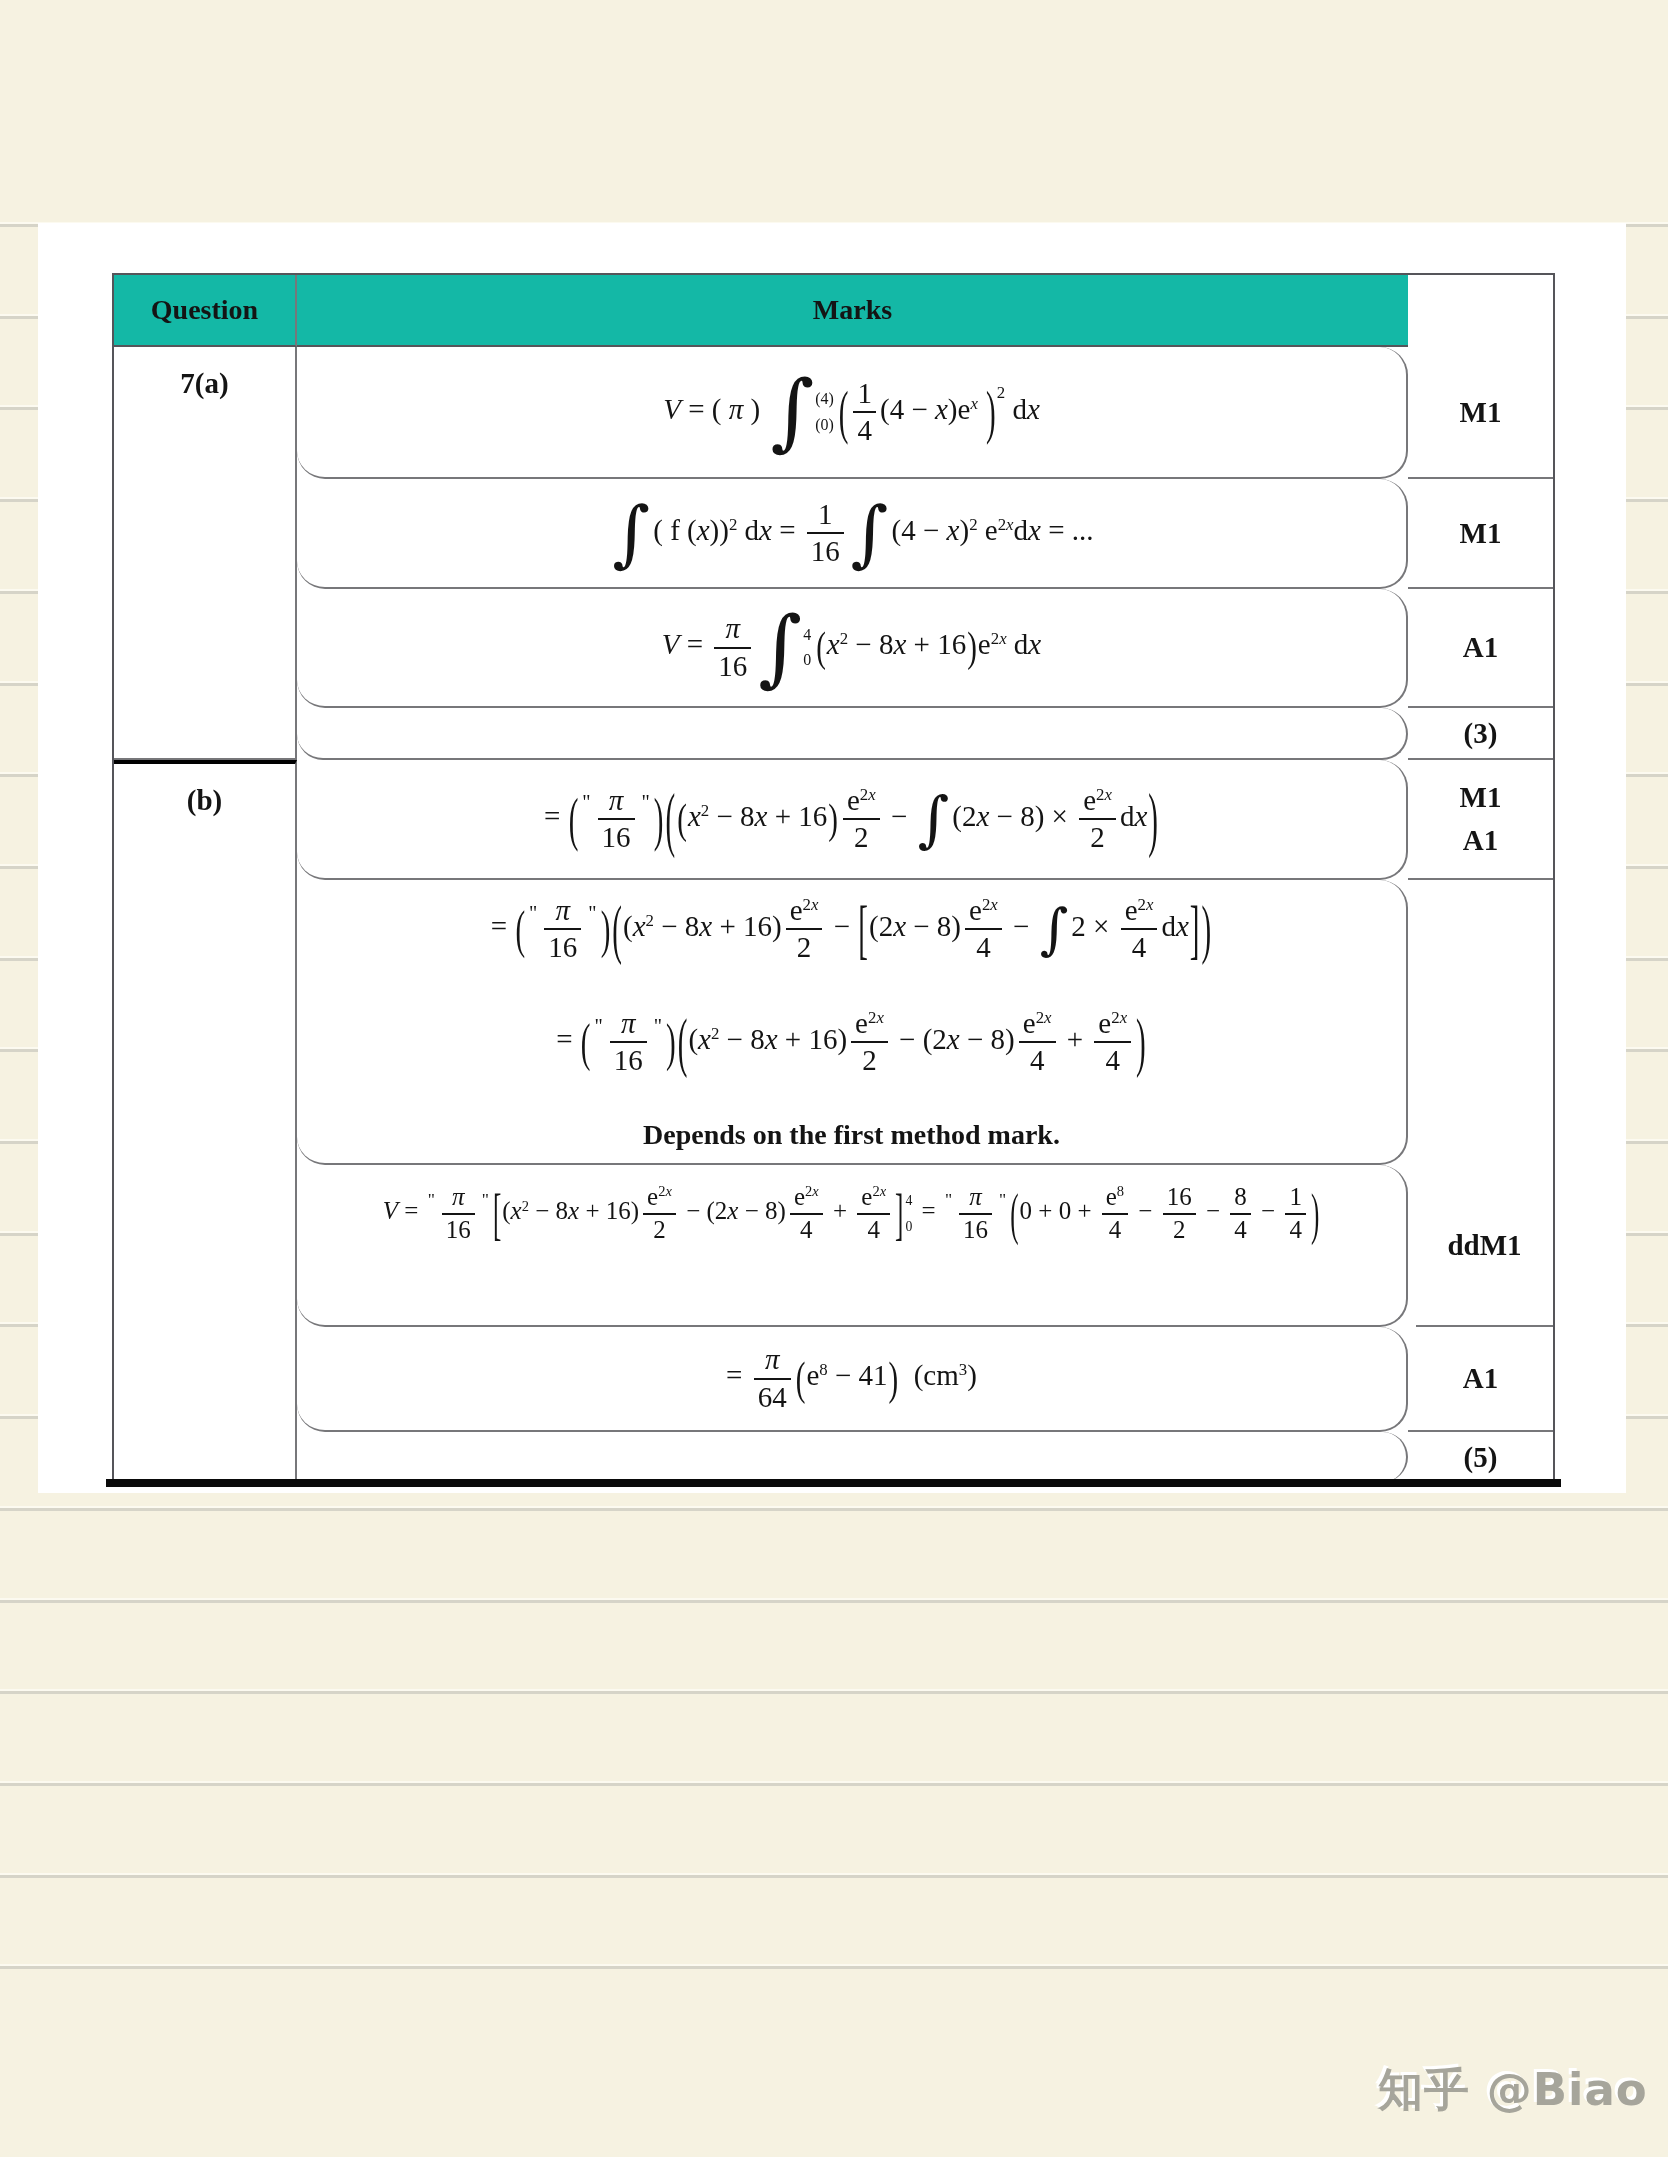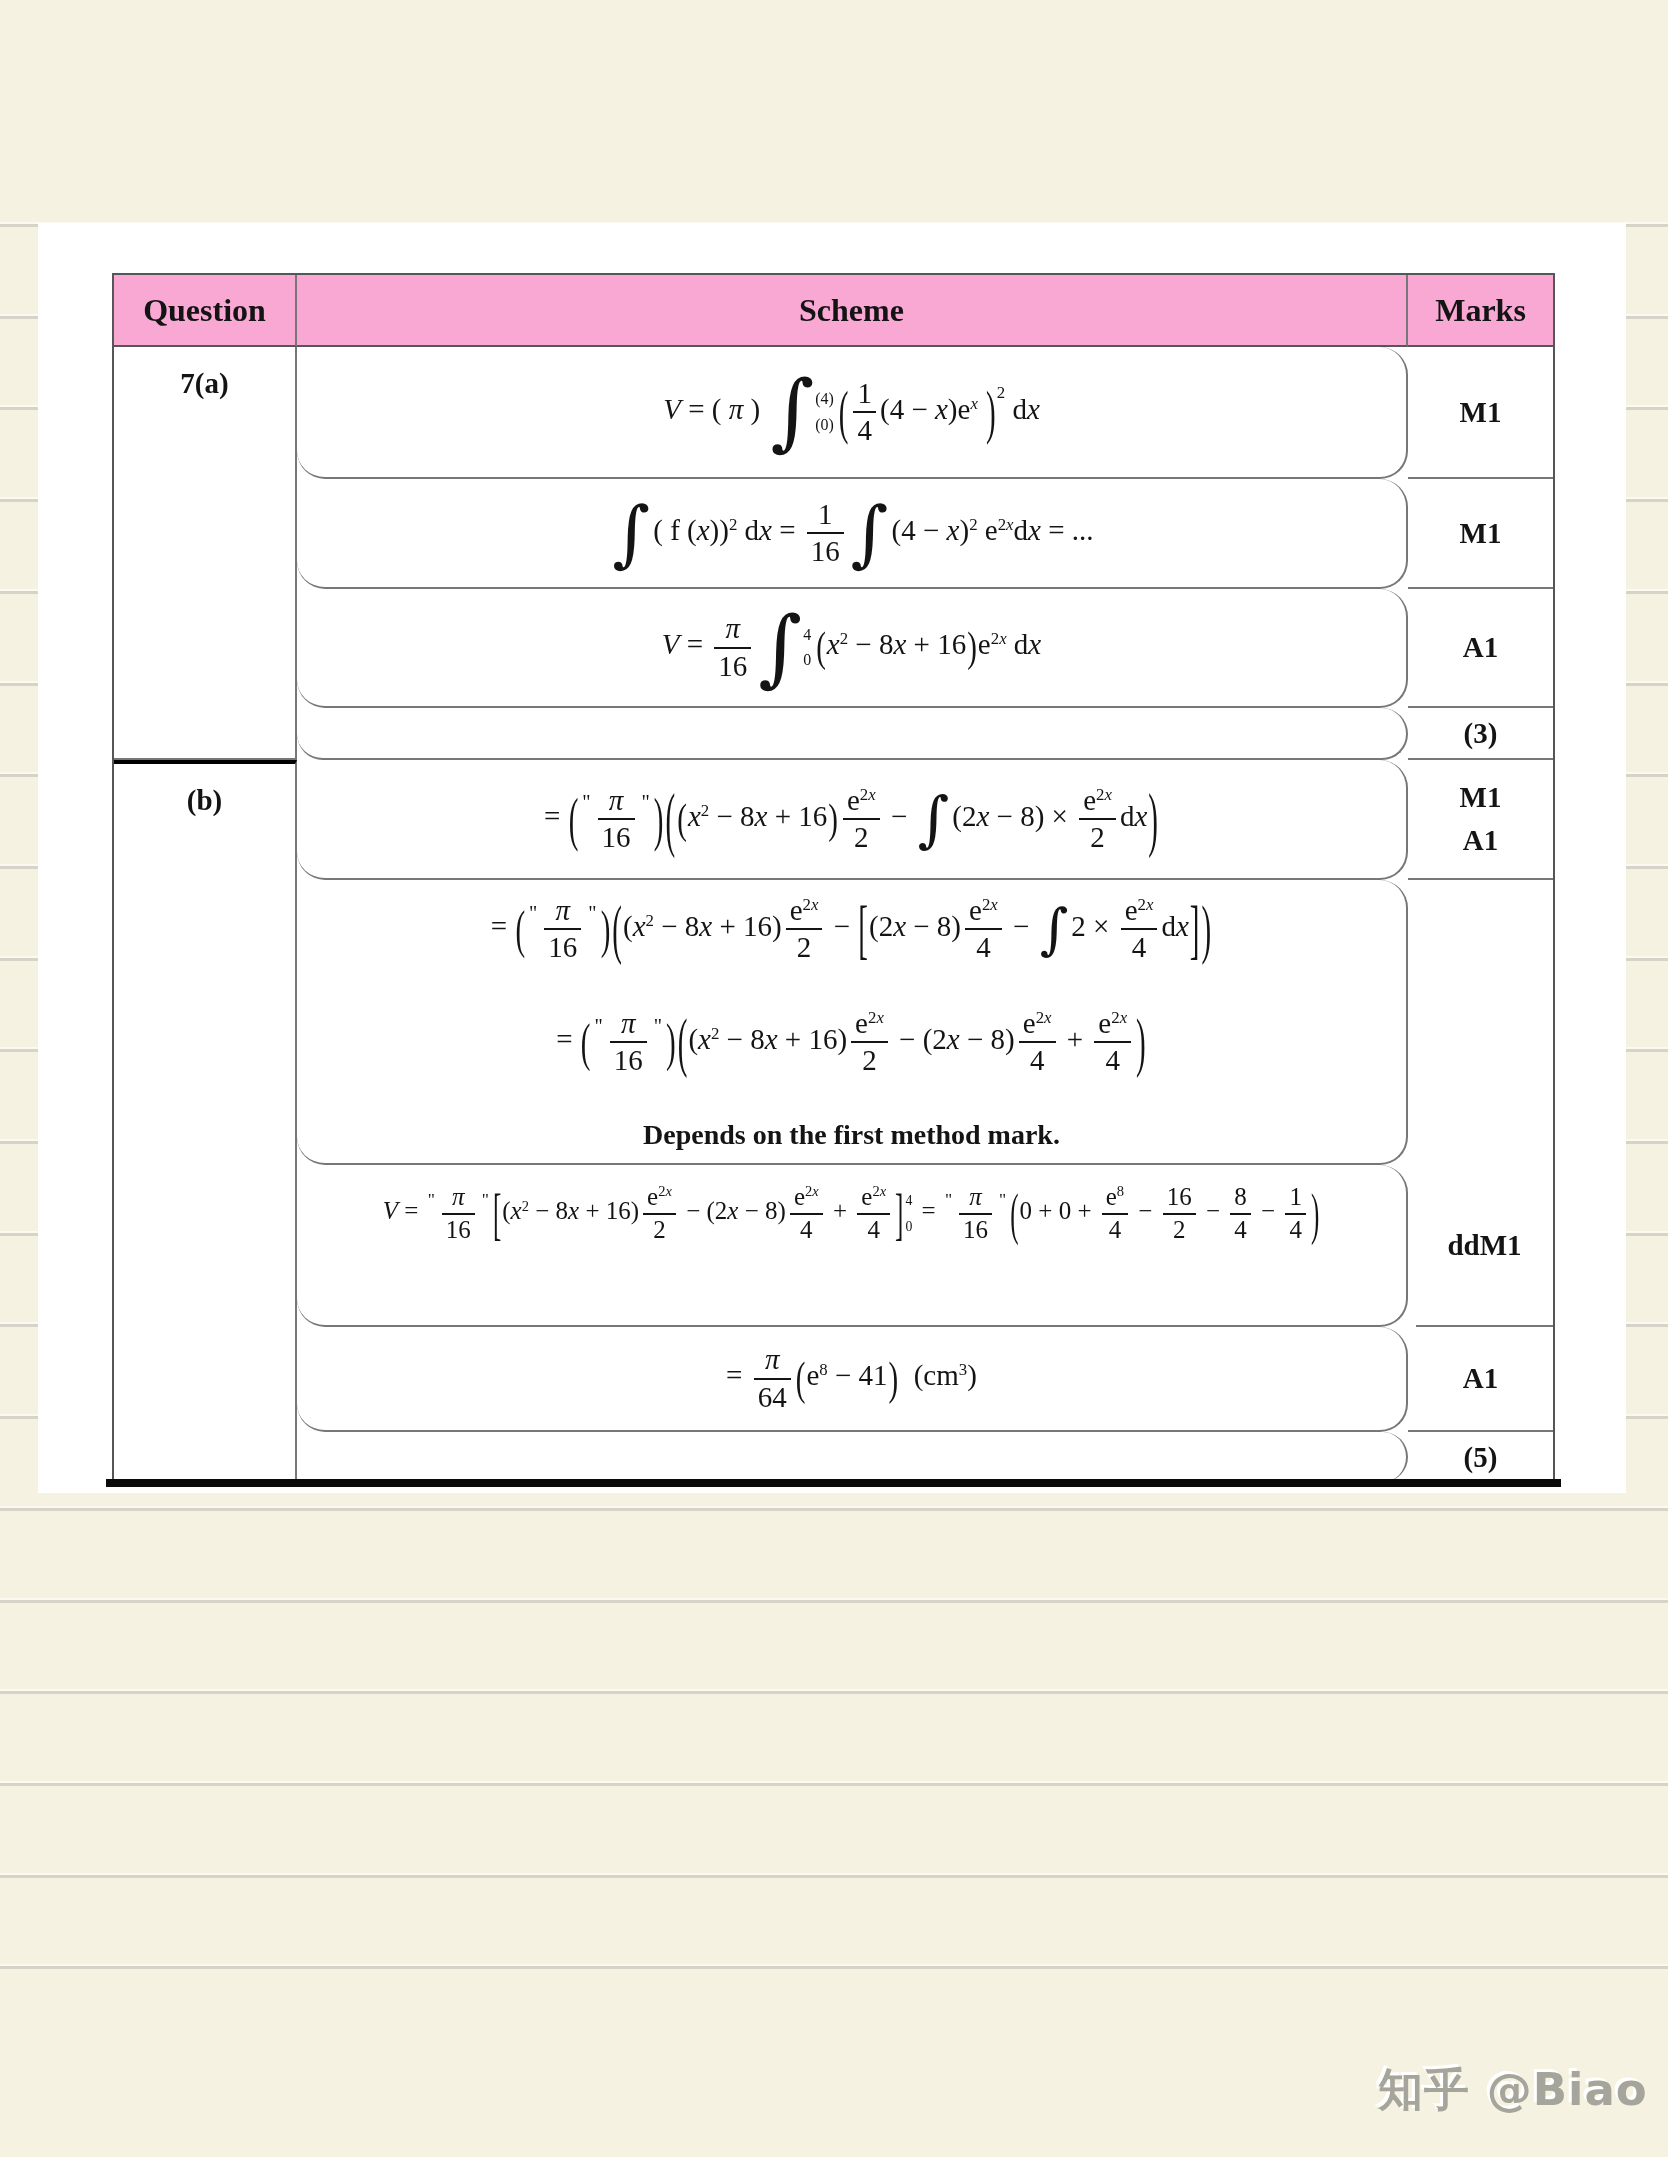--- a/index.html
+++ b/index.html
@@ -21,21 +21,21 @@
     grid-template-columns:183px 1111px 145px;
     grid-template-rows:72px 132px 110px 119px 52px 120px 285px 162px 105px 50px;
     background:#ffffff;
     border:2px solid #55555a;
   }
   .c{border-right:2px solid #77777a;border-bottom:2px solid #77777a;
      display:flex;align-items:center;justify-content:center;
      min-width:0;min-height:0;}
   .c.lastcol{border-right:none;}
   .c.lastrow{border-bottom:none;}
-  .hd{background:#f9a8d4;font-weight:bold;font-size:32px;border-bottom:2px solid #55555a;}
+  .hd{background:#14b8a6;font-weight:bold;font-size:28px;border-bottom:2px solid #55555a;}
   .qcell{align-items:flex-start;font-weight:bold;font-size:29px;}
   .qcell .ql{margin-top:20px;}
   #qcell-b{border-top:4px solid #000;}
   .markcell{font-weight:bold;font-size:29px;flex-direction:column;}
   .markcell .mline{display:block;}
   .markcell .mline + .mline{margin-top:10px;}
   .schemecell{flex-direction:column;justify-content:center;padding:0 4px;border-radius:28px;}
   
   .math{display:block;text-align:center;white-space:nowrap;font-size:29px;line-height:1;}
   .math i{font-style:italic;}
@@ -94,21 +94,20 @@
     <div class="rule" style="top: 1781px;"></div>
     <div class="rule" style="top: 1873px;"></div>
     <div class="rule" style="top: 1964px;"></div>
   </div>
 
 <div id="page"></div>
 
 <div id="mtable">
 
   <div class="c hd">Question</div>
-  <div class="c hd">Scheme</div>
   <div class="c hd lastcol">Marks</div>
 
   <div class="c qcell" style="grid-column:1;grid-row:2/6;">
     <span class="ql">7(a)</span>
   </div>
   <div class="c qcell lastrow" id="qcell-b" style="grid-column:1;grid-row:6/11;">
     <span class="ql">(b)</span>
   </div>
 
   <div class="c schemecell" style="grid-column:2;grid-row:2;">

